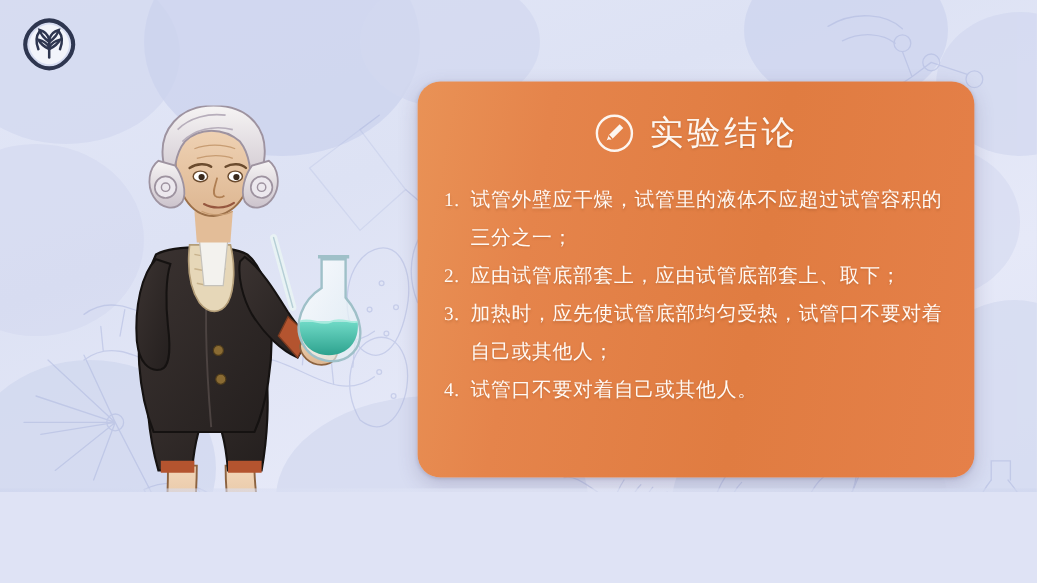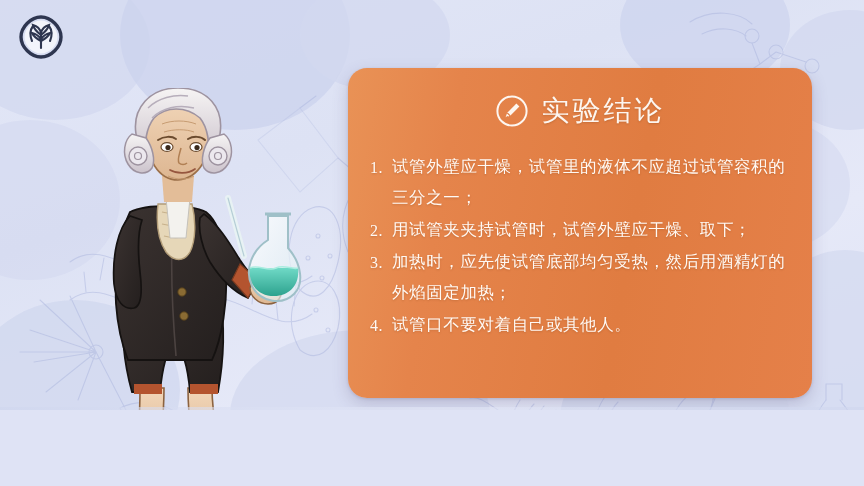--- a/index.html
+++ b/index.html
@@ -294,25 +294,25 @@
     </header>
 
     <div class="card-body">
       <ol class="points">
         <li>
           <span class="idx">1.</span>
           <span class="txt">试管外壁应干燥，试管里的液体不应超过试管容积的三分之一；</span>
         </li>
         <li>
           <span class="idx">2.</span>
-          <span class="txt">用试管夹夹持试管时，试管外壁应干燥、取下；</span>
+          <span class="txt">应由试管底部套上，应由试管底部套上、取下；</span>
         </li>
         <li>
           <span class="idx">3.</span>
-          <span class="txt">加热时，应先使试管底部均匀受热，然后用酒精灯的外焰固定加热；</span>
+          <span class="txt">加热时，应先使试管底部均匀受热，试管口不要对着自己或其他人；</span>
         </li>
         <li>
           <span class="idx">4.</span>
           <span class="txt">试管口不要对着自己或其他人。</span>
         </li>
       </ol>
     </div>
   </section>
 
   <div class="bottom-line"></div>

